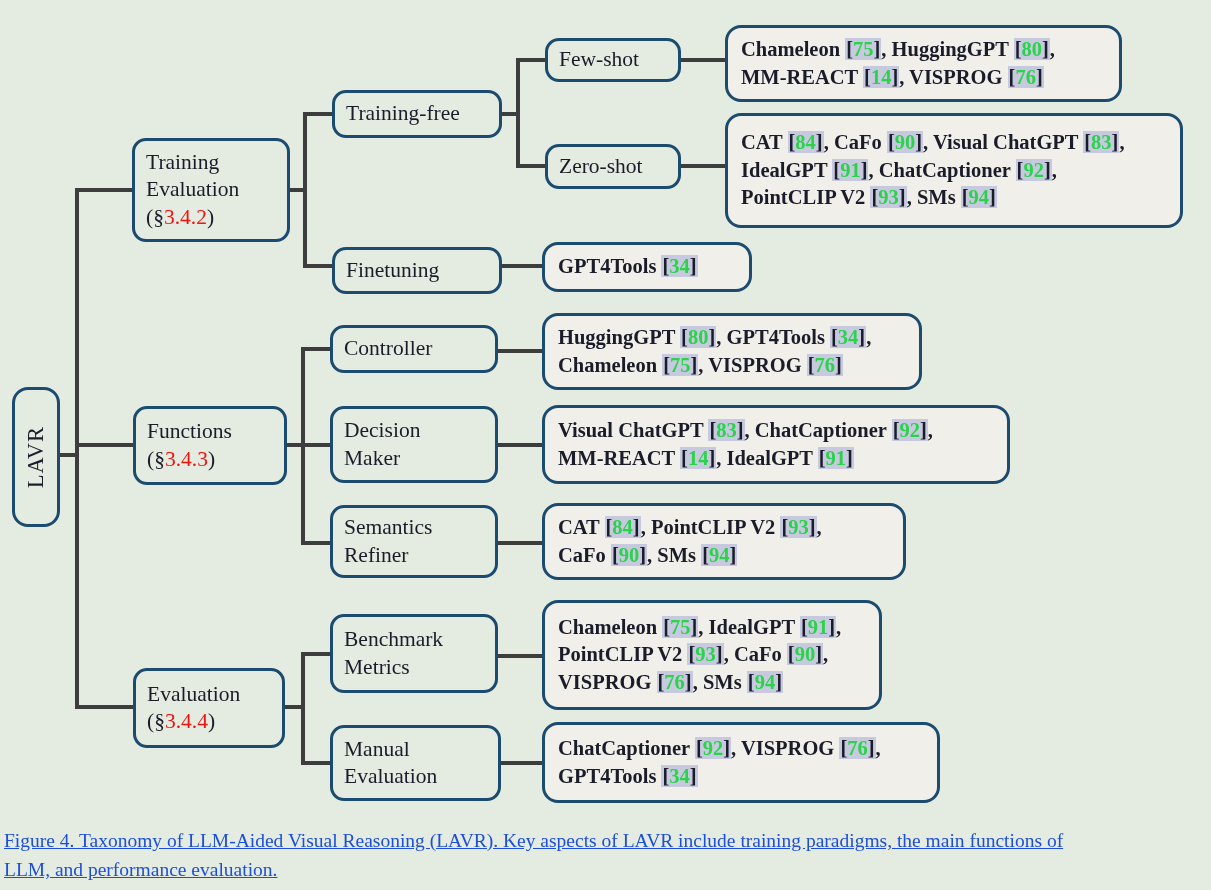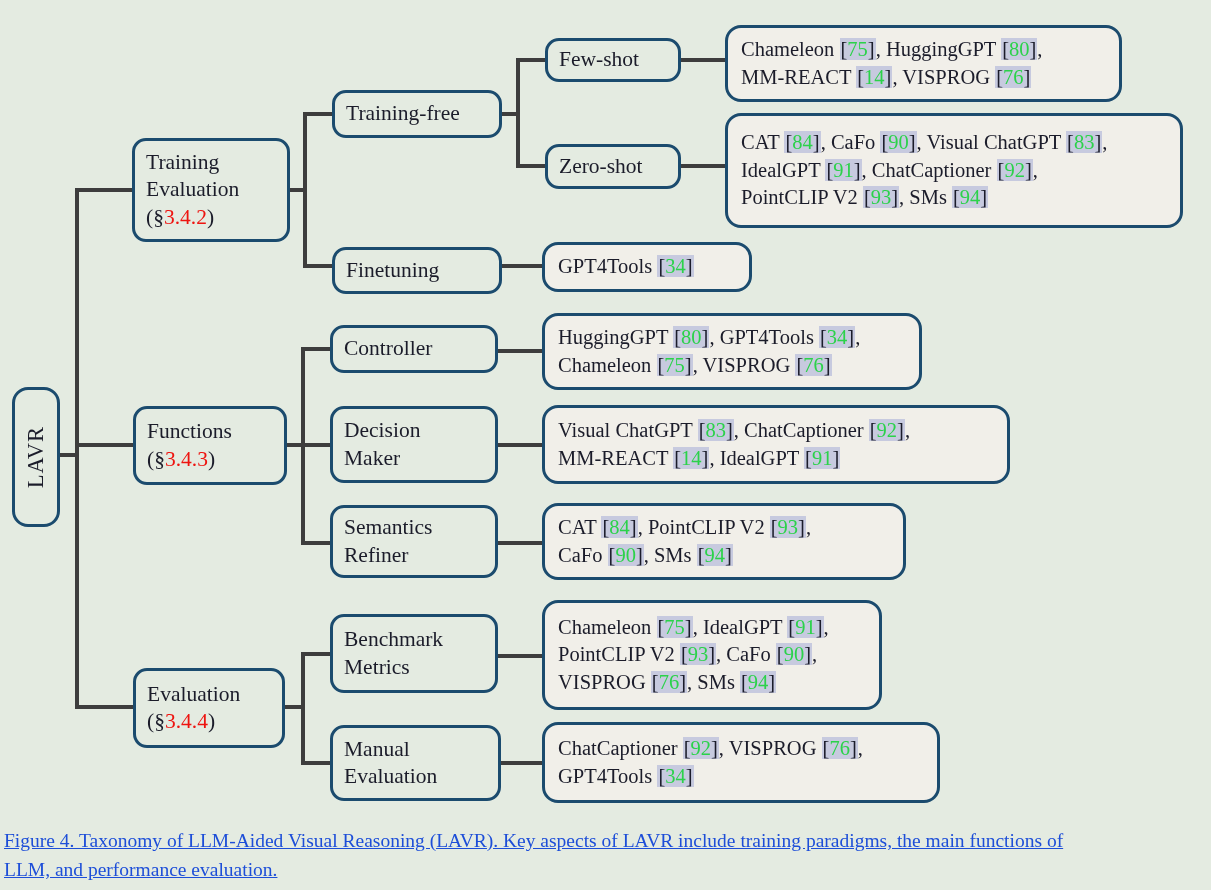--- a/index.html
+++ b/index.html
@@ -24,20 +24,21 @@
     box-sizing:border-box;
     display:flex;flex-direction:column;justify-content:center;
     padding:4px 6px 4px 11px;
     font-size:21.5px;line-height:1.26;color:#1b1c2a;
   }
   .leaf{
     background:#f1efe9;
     border-radius:16px;
     font-size:20.5px;line-height:1.34;
     padding:6px 8px 6px 13px;
+    font-weight:bold;
   }
   .rootbox{
     align-items:center;justify-content:center;padding:0;
     border-radius:16px;
   }
   .rootbox .vtext{
     writing-mode:vertical-rl;
     transform:rotate(180deg);
     font-size:22.5px;letter-spacing:1px;color:#1b1c2a;
   }

